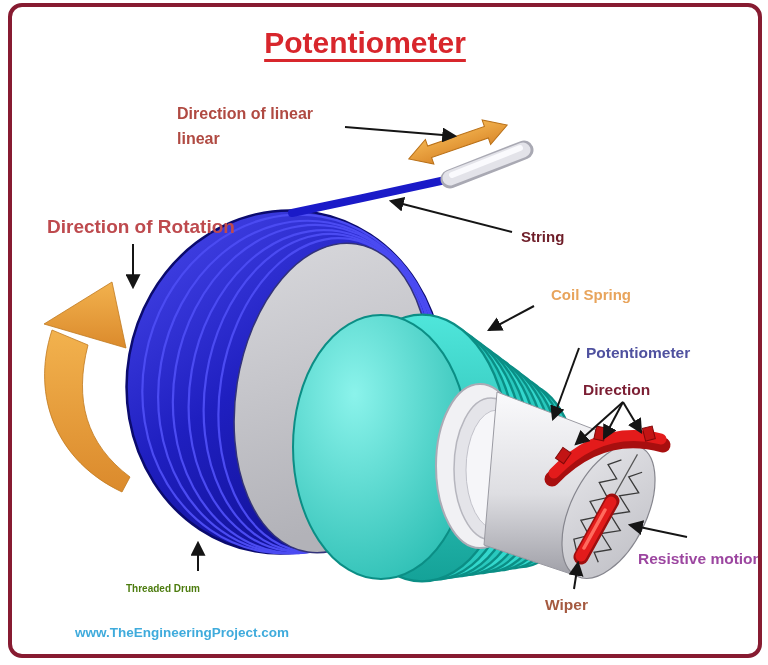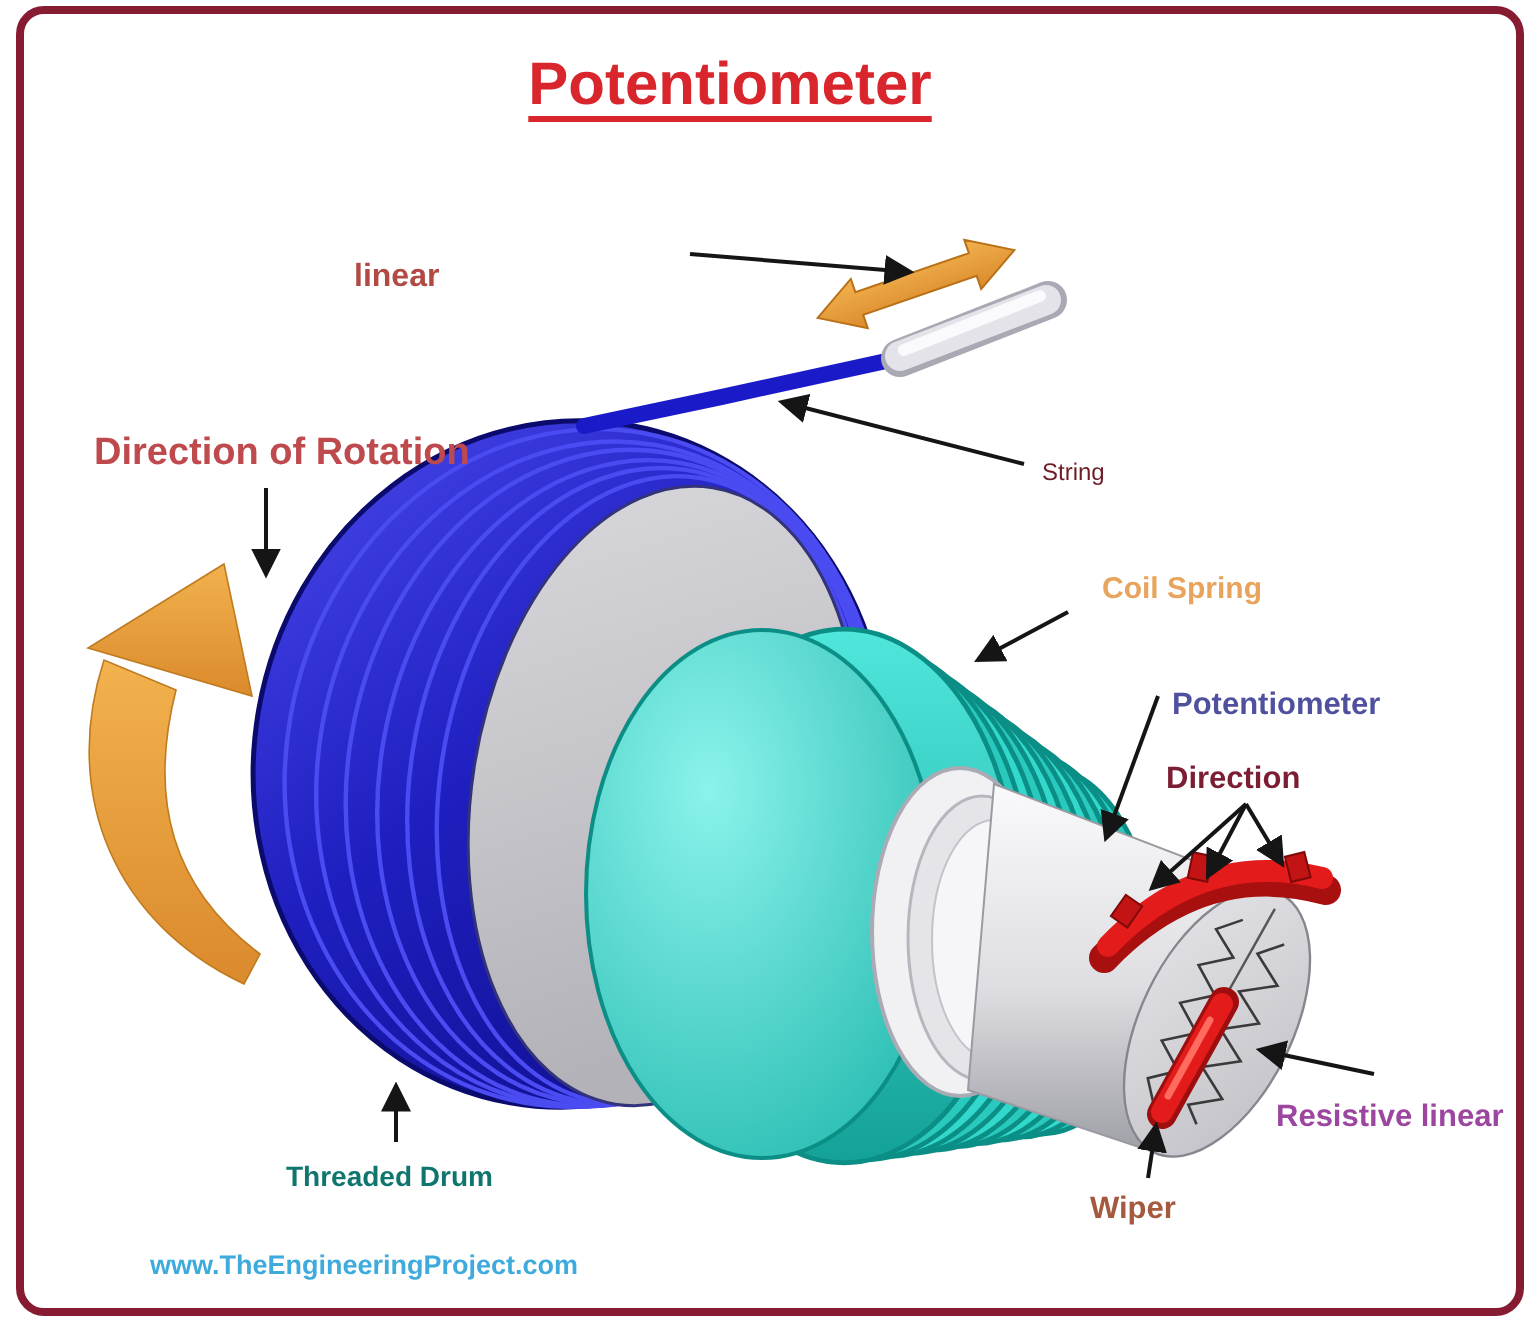--- a/index.html
+++ b/index.html
@@ -8,27 +8,27 @@
   .frame{position:absolute;top:3px;left:8px;right:6px;bottom:7px;
          border:4px solid #871B31;border-radius:14px;pointer-events:none;}
   .canvas{position:absolute;top:0;left:0;width:768px;height:665px;}
   .label{position:absolute;white-space:nowrap;font-weight:600;line-height:25px;}
   .title{position:absolute;top:26px;left:365px;transform:translateX(-50%);
          font-size:30px;font-weight:700;color:#D8262C;
          text-decoration:underline;text-decoration-thickness:3px;
          text-underline-offset:6px;}
   .lbl-dl{top:101px;left:177px;font-size:16px;color:#B04A42;}
   .lbl-dr{top:214px;left:47px;font-size:19px;color:#BE4A4E;}
-  .lbl-string{top:224px;left:521px;font-size:12px;font-weight:400;color:#6E1D28;}
+  .lbl-string{top:224px;left:521px;font-size:15px;font-weight:700;color:#6E1D28;}
   .lbl-coil{top:282px;left:551px;font-size:15px;color:#E8A45C;}
   .lbl-pot{top:340px;left:586px;font-size:15.5px;color:#4F519F;}
   .lbl-term{top:377px;left:583px;font-size:15.5px;font-weight:700;color:#7B1E33;}
   .lbl-res{top:546px;left:638px;font-size:15.5px;color:#9C46A0;}
   .lbl-wiper{top:592px;left:545px;font-size:15.5px;color:#A55A40;}
-  .lbl-drum{top:576px;left:143px;font-size:14px;color:#0f766e;}
+  .lbl-drum{top:576px;left:126px;font-size:10px;color:#4d7c0f;}
   .lbl-web{top:620px;left:59px;font-size:13.5px;color:#3FABDC;margin-left:16px;}
 </style>
 </head>
 <body>
 
 <svg class="canvas" width="768" height="665" viewBox="0 0 768 665" xmlns="http://www.w3.org/2000/svg">
   <defs>
     <linearGradient id="drumGrad" x1="0" y1="0" x2="1" y2="1">
       <stop offset="0" stop-color="#4A4AEE"></stop>
       <stop offset="0.45" stop-color="#1F1FC0"></stop>
@@ -151,27 +151,27 @@
     <line x1="623" y1="402" x2="641" y2="432" marker-end="url(#arw)"></line>
     <line x1="687" y1="537" x2="630" y2="525" marker-end="url(#arw)"></line>
     <line x1="574" y1="589" x2="578" y2="563" marker-end="url(#arw)"></line>
     <line x1="198" y1="571" x2="198" y2="543" marker-end="url(#arw)"></line>
   </g>
 </svg>
 
 <div class="title">Potentiometer</div>
 
 <div class="label lbl-dl">
-  <br>
+  <span>Direction of linear</span><br>
   <span>linear</span>
 </div>
 
 <div class="label lbl-dr">Direction of Rotation</div>
 <div class="label lbl-string">String</div>
 <div class="label lbl-coil">Coil Spring</div>
 <div class="label lbl-pot">Potentiometer</div>
 <div class="label lbl-term">Direction</div>
-<div class="label lbl-res">Resistive linear</div>
+<div class="label lbl-res">Resistive motion</div>
 <div class="label lbl-wiper">Wiper</div>
 <div class="label lbl-drum">Threaded Drum</div>
 <div class="label lbl-web">www.TheEngineeringProject.com</div>
 
 <div class="frame"></div>
 
 </body></html>

